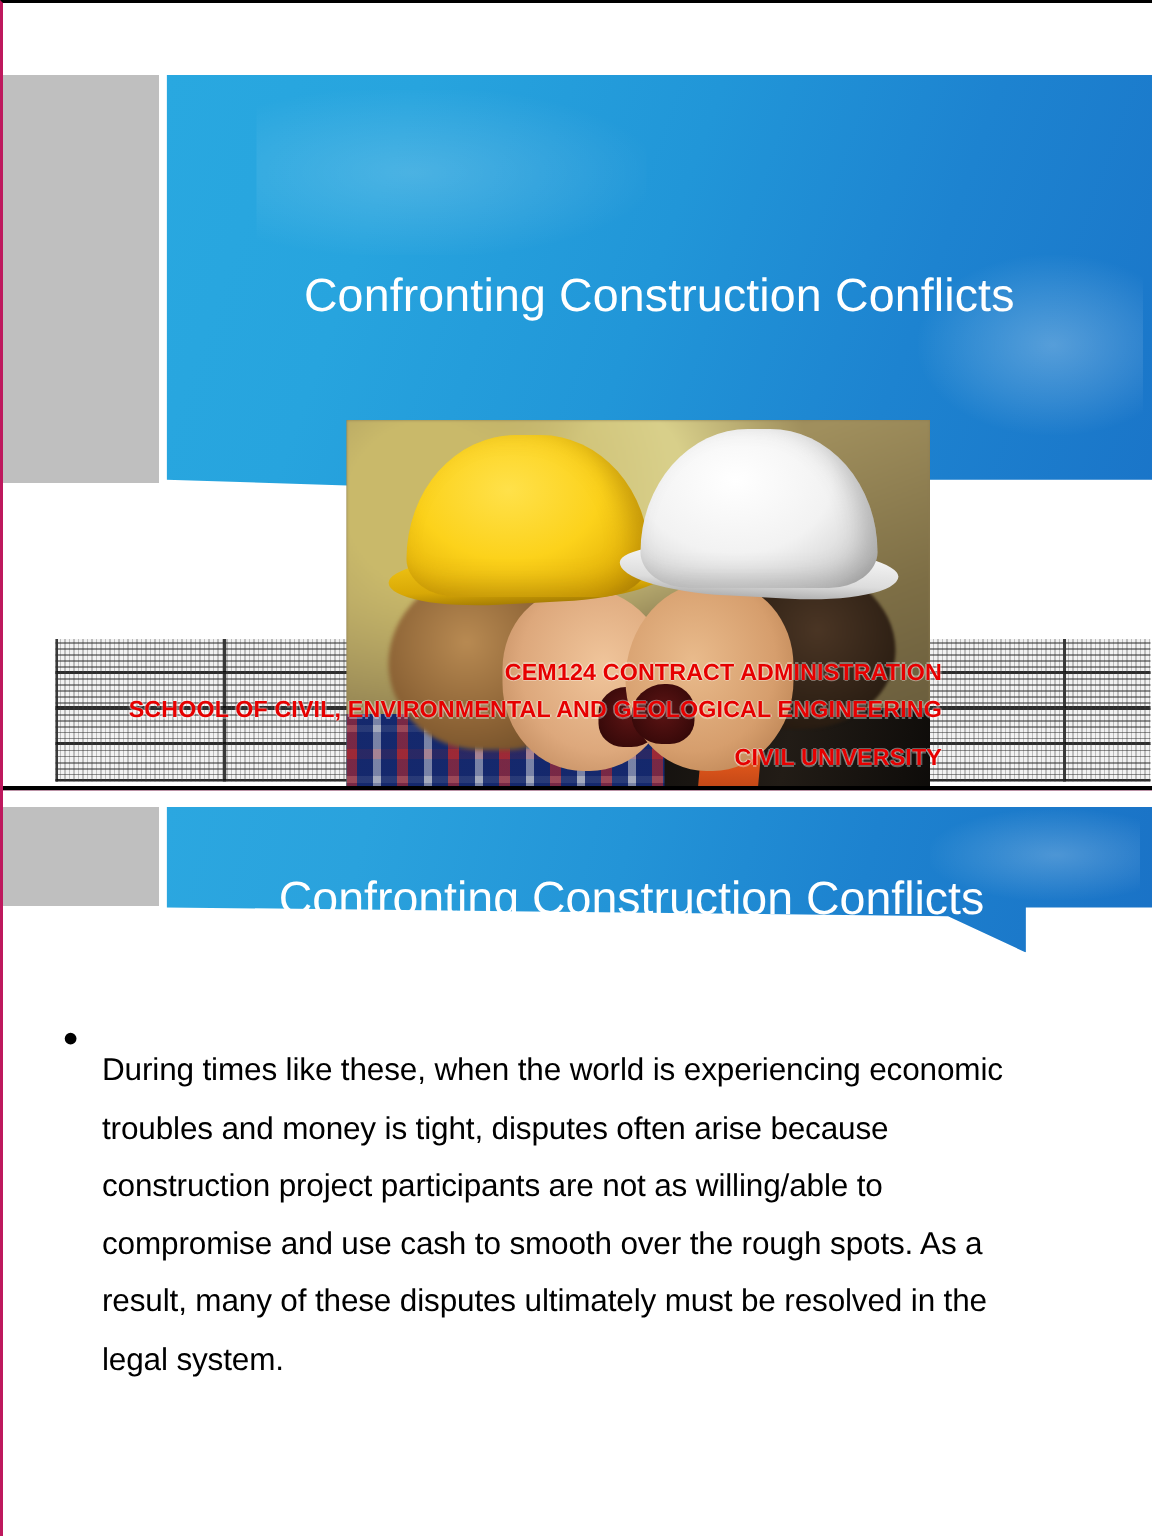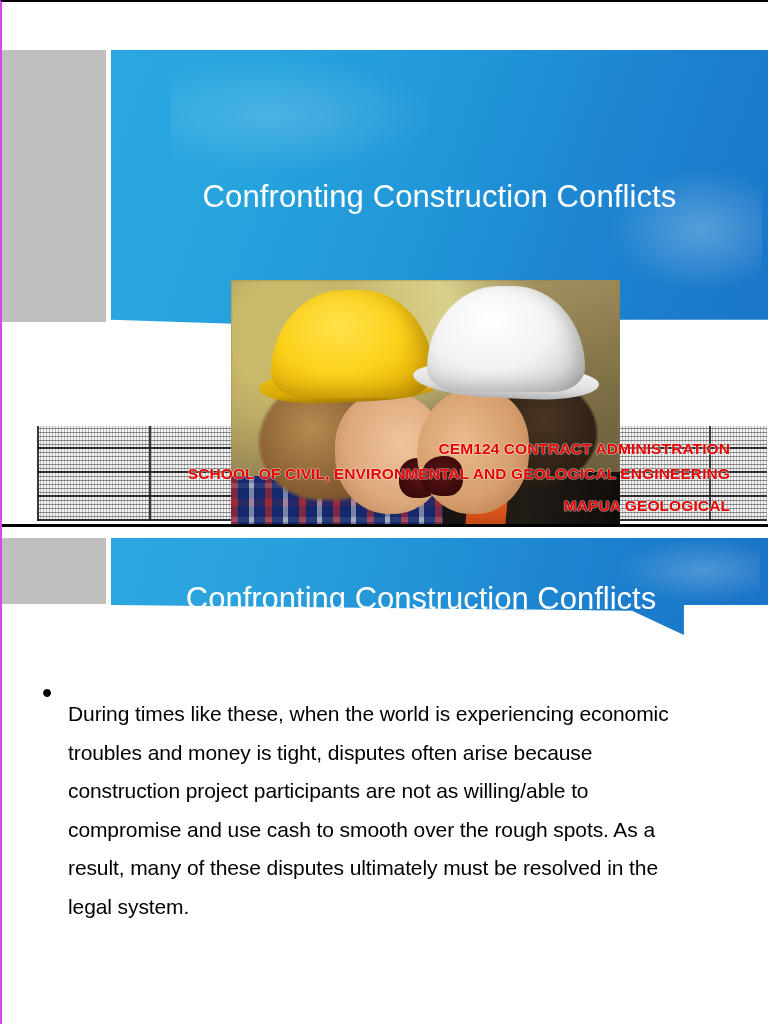--- a/index.html
+++ b/index.html
@@ -16,21 +16,21 @@
     position: relative;
   }
 
   
   #page {
     position: absolute;
     inset: 0;
     width: 768px;
     height: 1024px;
     background: #ec4899;
-    border-left: 2px solid #d946ef;
+    border-left: 2px solid #be185d;
     border-top: 2px solid #000;
     box-sizing: border-box;
     overflow: hidden;
   }
 
   
   #slide-one {
     position: absolute;
     left: 0; top: 0;
     width: 766px;
@@ -250,21 +250,21 @@
       #f2f2f2;
     opacity: 0.96;
   }
   
   .photo { z-index: 3; }
   .blueprint-band { z-index: 2; }
 
   .red-lines {
     position: absolute;
     left: 0; top: 424px;
-    width: 732px; height: 96px;
+    width: 630px; height: 96px;
     z-index: 4;
     pointer-events: none;
   }
   .red-line {
     position: absolute;
     right: 4px;
     color: #e60000;
     font-weight: bold;
     font-size: 15.5px;
     letter-spacing: 0.1px;
@@ -404,21 +404,21 @@
       <div class="w-right-hair"></div>
       <div class="w-right-face"></div>
       <div class="w-right-mouth"></div>
       <div class="w-right-brim"></div>
       <div class="w-right-hat"></div>
     </figure>
 
     <div class="red-lines">
       <div class="red-line l1">CEM124 CONTRACT ADMINISTRATION</div>
       <div class="red-line l2">SCHOOL OF CIVIL, ENVIRONMENTAL AND GEOLOGICAL ENGINEERING</div>
-      <div class="red-line l3">MAPUA GEOLOGICAL</div>
+      <div class="red-line l3">CIVIL UNIVERSITY</div>
     </div>
 
   </section>
 
   <div id="slide-divider"></div>
 
   <section id="slide-two">
 
     <div class="gray-block-2"></div>
 

